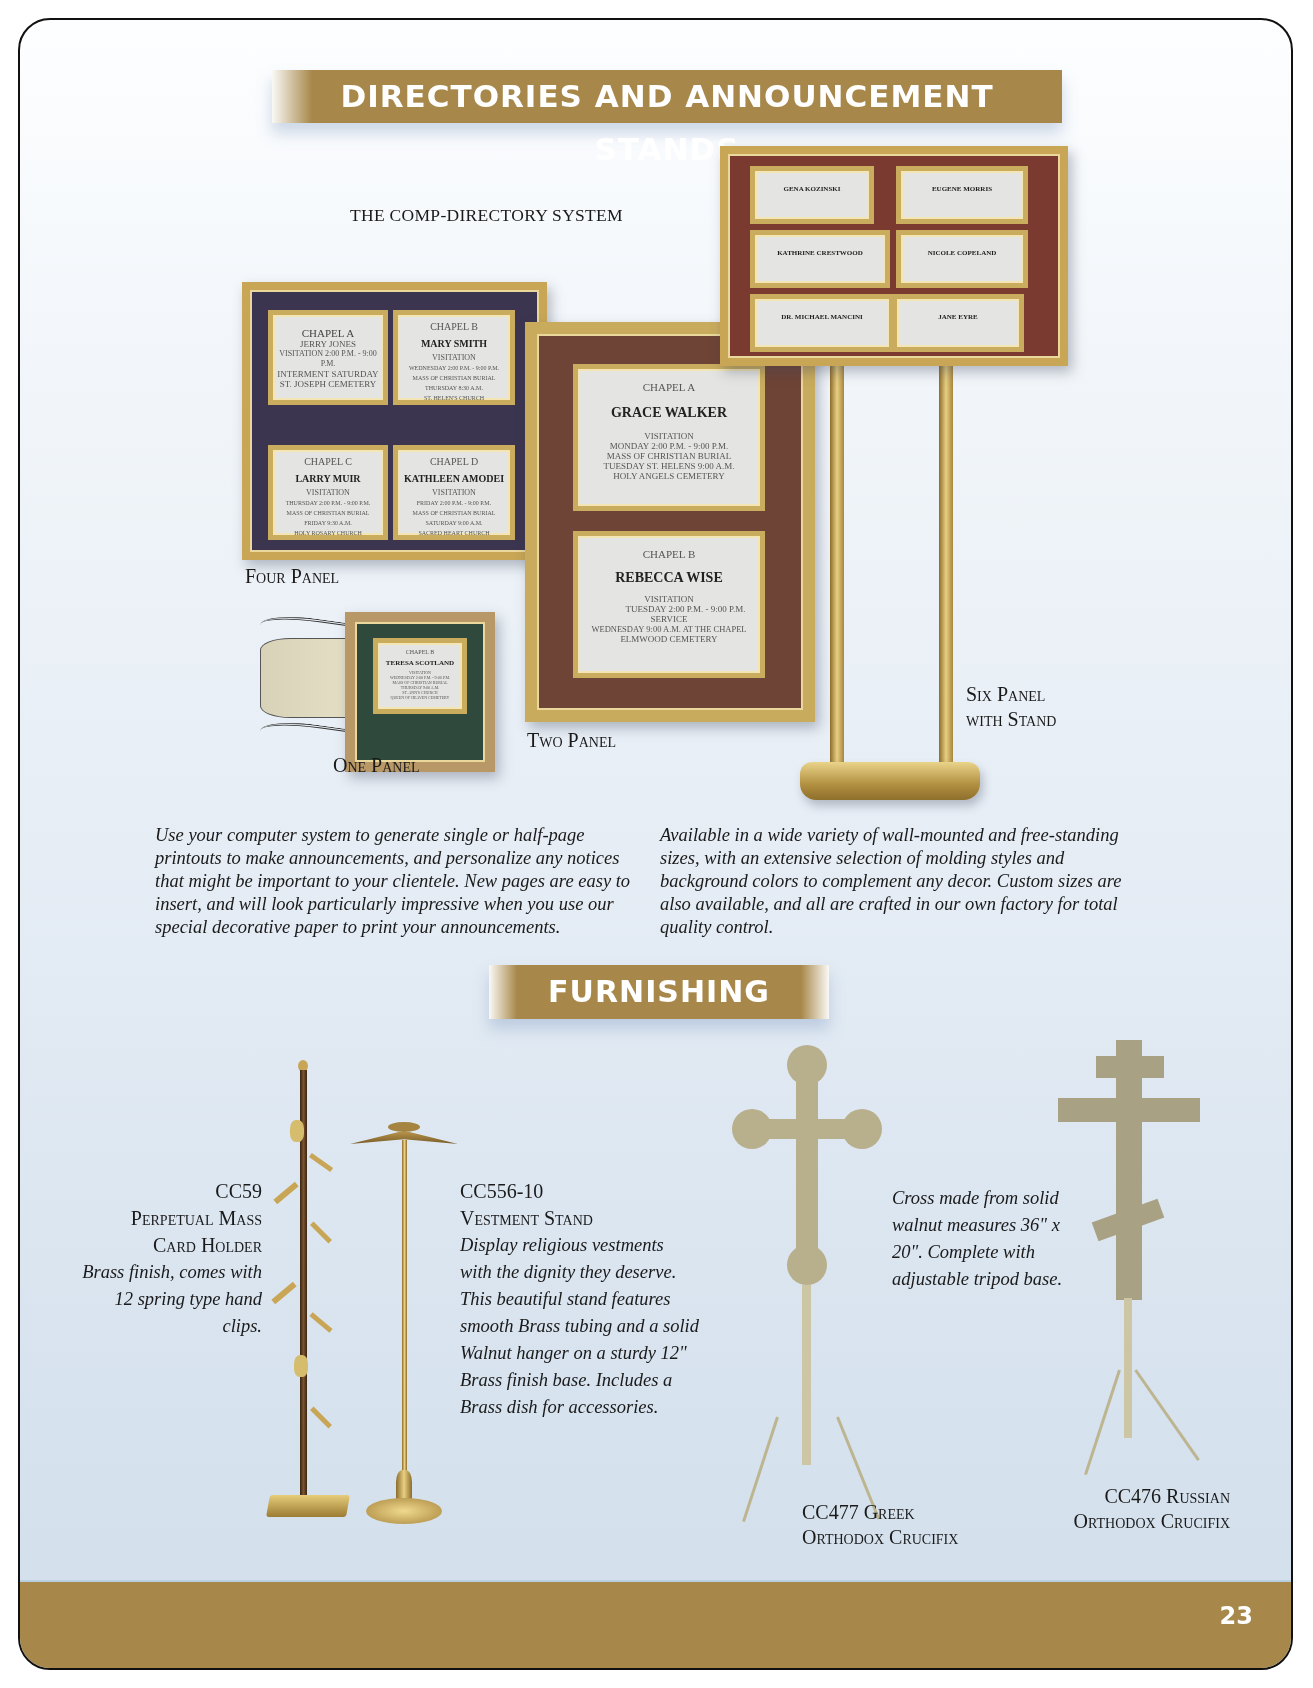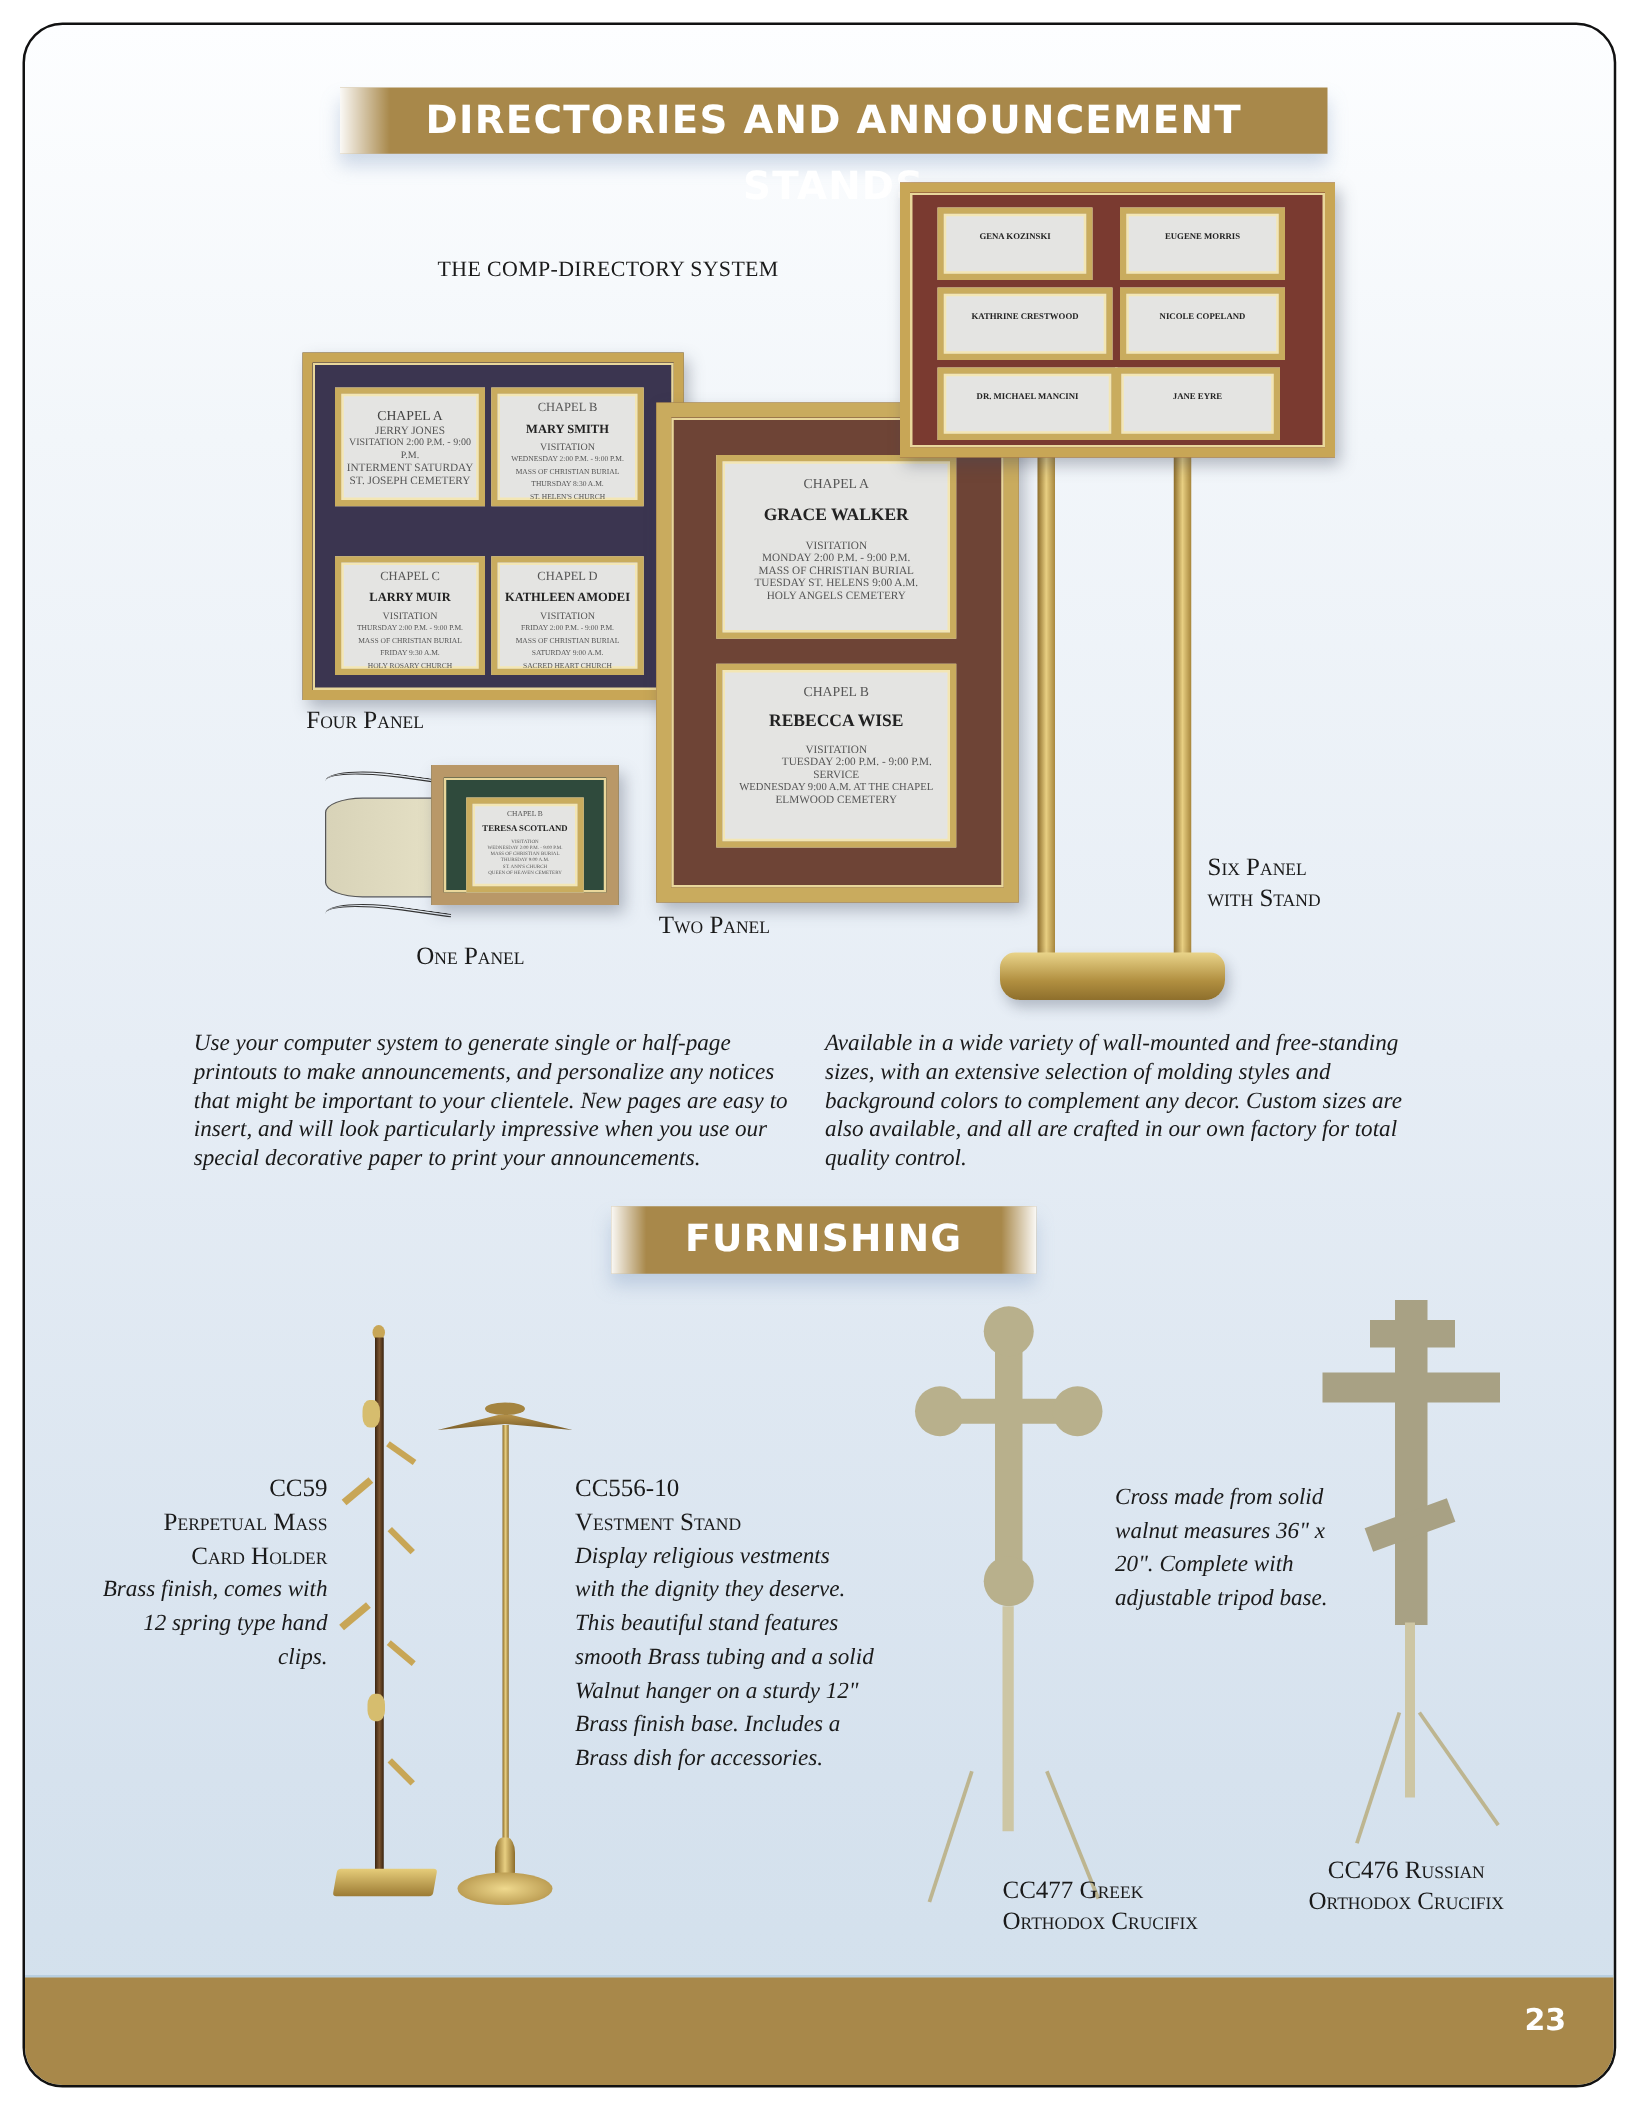--- a/index.html
+++ b/index.html
@@ -125,21 +125,21 @@
     </div>
   </div>
   <div class="abs smallcaps" style="left:946px; top:662px;">
     <div>Six Panel</div>
     <div>with Stand</div>
   </div>
 
   <div class="abs" style="left:240px; top:618px; width:110px; height:78px; background:linear-gradient(to right,#d8d3b8,#e8e3c8); border:1px solid #555; border-radius:30px 0 0 30px / 12px 0 0 12px;"></div>
   <div class="abs" style="left:240px; top:598px; width:100px; height:20px; border-top:3px double #333; border-radius:60% 0 0 0; transform:rotate(8deg);"></div>
   <div class="abs" style="left:240px; top:704px; width:100px; height:20px; border-top:3px double #333; border-radius:60% 0 0 0; transform:rotate(8deg);"></div>
-  <div class="frame" style="left:325px; top:592px; width:150px; height:112px; background:#2f4a3c; border-width:10px; border-color:#b99868;">
+  <div class="frame" style="left:325px; top:592px; width:150px; height:160px; background:#2f4a3c; border-width:10px; border-color:#b99868;">
     <div class="plate" style="left:18px; top:16px; width:94px; height:76px;">
       <div class="ch" style="font-size:6px;margin-top:6px;">CHAPEL B</div>
       <div class="nm" style="font-size:7px;margin:4px 0 3px;">TERESA SCOTLAND</div>
       <div class="ln" style="font-size:4px;line-height:5px;">VISITATION</div>
       <div class="ln" style="font-size:4px;line-height:5px;">WEDNESDAY 2:00 P.M. - 9:00 P.M.</div>
       <div class="ln" style="font-size:4px;line-height:5px;">MASS OF CHRISTIAN BURIAL</div>
       <div class="ln" style="font-size:4px;line-height:5px;">THURSDAY 9:00 A.M.</div>
       <div class="ln" style="font-size:4px;line-height:5px;">ST. ANN'S CHURCH</div>
       <div class="ln" style="font-size:4px;line-height:5px;">QUEEN OF HEAVEN CEMETERY</div>
     </div>
@@ -211,21 +211,21 @@
     <div class="abs" style="left:35px; top:170px; width:70px; height:20px; background:#a8a184; transform:rotate(-20deg);"></div>
     <div class="abs" style="left:66px; top:258px; width:8px; height:140px; background:#cdc6a4;"></div>
     <div class="abs" style="left:60px; top:330px; width:3px; height:110px; background:#bdb590; transform:rotate(18deg); transform-origin:top;"></div>
     <div class="abs" style="left:76px; top:330px; width:3px; height:110px; background:#bdb590; transform:rotate(-35deg); transform-origin:top;"></div>
   </div>
 
   <div class="abs" style="left:782px; top:1480px;">
     <div class="smallcaps">CC477 Greek</div>
     <div class="smallcaps">Orthodox Crucifix</div>
   </div>
-  <div class="abs" style="left:1000px; top:1464px; width:210px; text-align:center;">
+  <div class="abs" style="left:1000px; top:1464px; width:210px; text-align:right;">
     <div class="smallcaps">CC476 Russian</div>
     <div class="smallcaps">Orthodox Crucifix</div>
   </div>
 
   <div class="footer">
     <div class="pagenum">23</div>
   </div>
 </div>
 
 </body></html>

